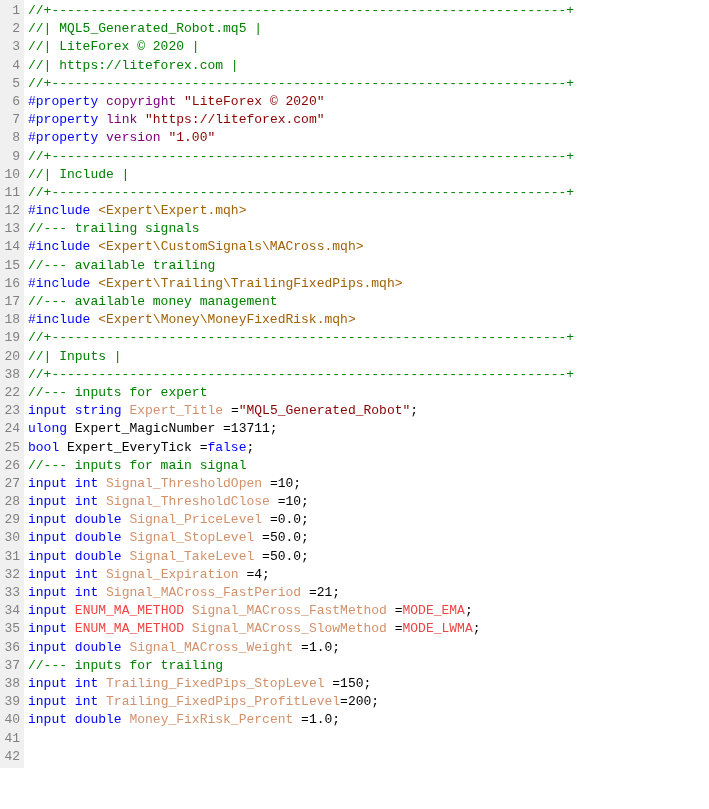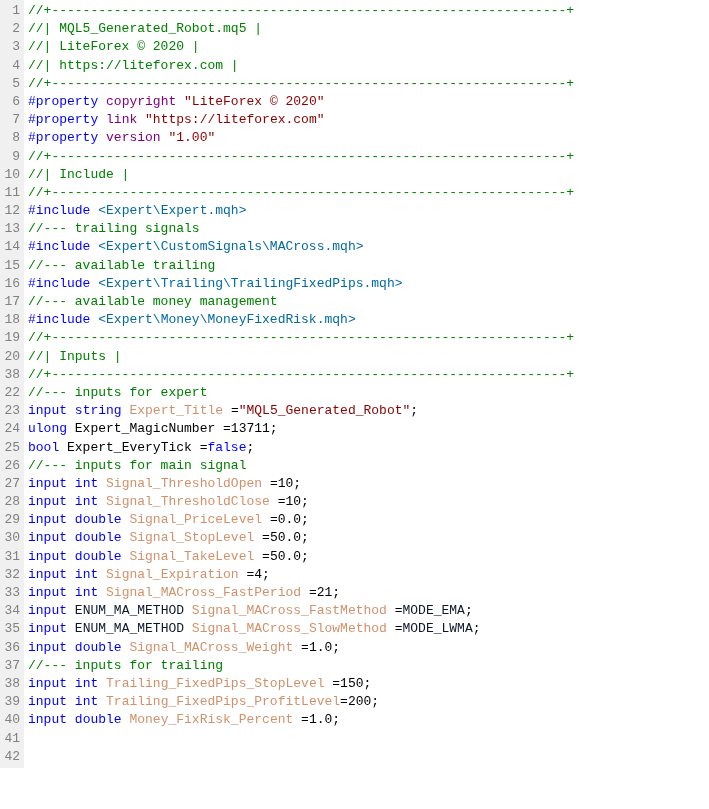--- a/index.html
+++ b/index.html
@@ -35,22 +35,22 @@
     }
     .code-line {
       height: 18.2px;
     }
     .c-comment { color: #008000; }
     .c-keyword { color: #0000FF; }
     .c-type { color: #0000FF; }
     .c-property { color: #800080; }
     .c-string { color: #8B0000; }
     .c-identifier { color: #D2916B; }
-    .c-enum { color: #0f172a; margin-top: 28px; }
-    .c-include-path { color: #0369a1; margin-top: 19px; }
+    .c-enum { color: #ef4444; margin-top: 28px; }
+    .c-include-path { color: #a16207; margin-top: 19px; }
     .c-false { color: #0000FF; }
   </style>
 </head>
 <body>
 
 <div class="code-container">
   <div class="line-numbers" id="gutter">
       <div>1</div>
       <div>2</div>
       <div>3</div>

